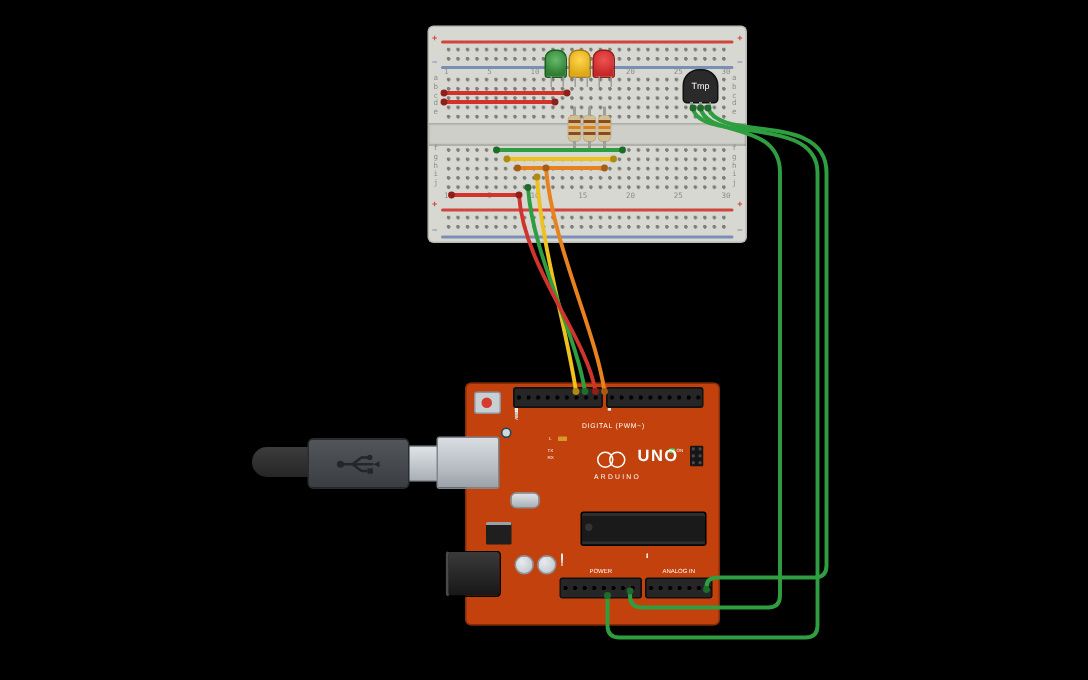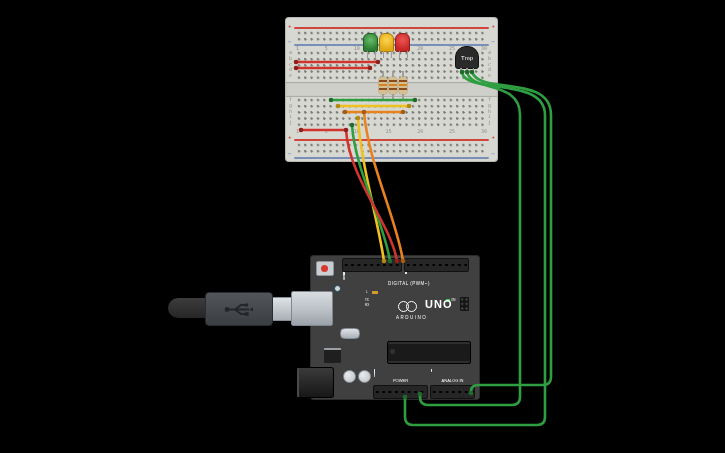--- a/index.html
+++ b/index.html
@@ -40,21 +40,21 @@
   .resistor::before,.resistor::after{content:"";position:absolute;left:3px;width:1.5px;height:6px;background:#9e9e9e;}
   .resistor::before{top:-6px;} .resistor::after{bottom:-6px;}
 
   .tmp{position:absolute;left:455px;top:46px;width:22px;height:21px;background:#2a2a2a;
        border-radius:11px 11px 3px 3px;border:1px solid #111;color:#fff;font-size:6px;
        display:flex;align-items:center;justify-content:center;z-index:3;}
   .tmp-legs{position:absolute;bottom:-6px;left:4px;width:14px;height:6px;display:flex;justify-content:space-between;}
   .tmp-legs span{width:1.5px;background:#9e9e9e;}
 
   
-  .arduino{position:absolute;left:310px;top:255px;width:170px;height:145px;background:#404040;
+  .arduino{position:absolute;left:310px;top:255px;width:170px;height:162px;background:#c2410c;
            border-radius:4px;box-shadow:inset 0 0 0 1px rgba(0,0,0,.3);z-index:2;}
   .arduino *{position:absolute;}
   .reset-btn{left:6px;top:6px;width:16px;height:13px;background:#c9ced3;border-radius:2px;border:0.5px solid #8d949b;}
   .reset-btn::after{content:"";position:absolute;left:4px;top:2.5px;width:7px;height:7px;border-radius:50%;background:#d43a2e;}
   .hdr{height:12px;background-color:#262626;border-radius:1px;
        background-image:radial-gradient(circle at 3px 6px,#000 1.3px,transparent 1.5px);
        background-size:6.4px 12px;box-shadow:0 0 0 1px #111;}
   .pinlabels{display:flex;justify-content:space-between;color:#e8f1f6;line-height:1;overflow:hidden;}
   .pinlabels span{writing-mode:vertical-rl;transform:rotate(180deg);}
   .sk{color:#fff;line-height:1;}

